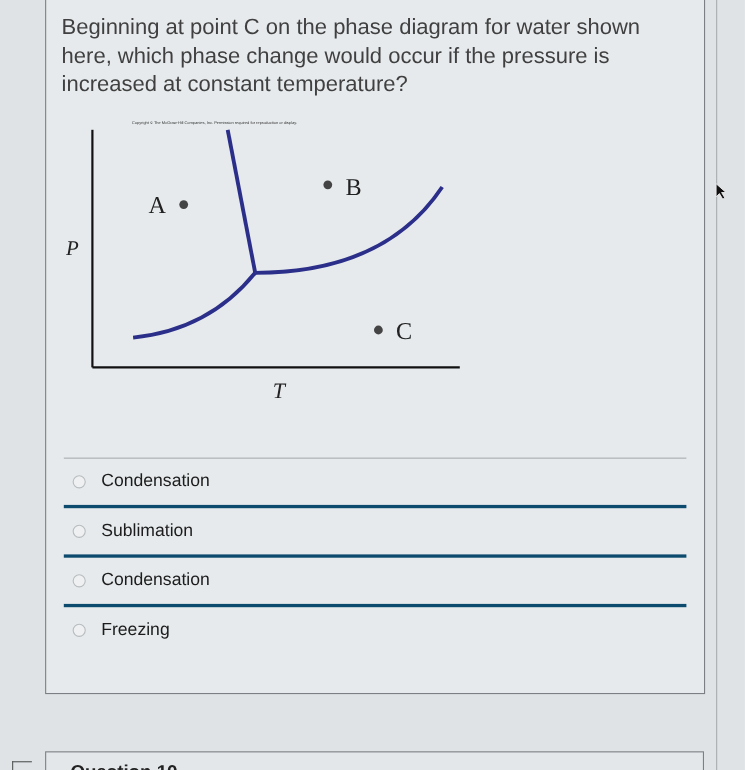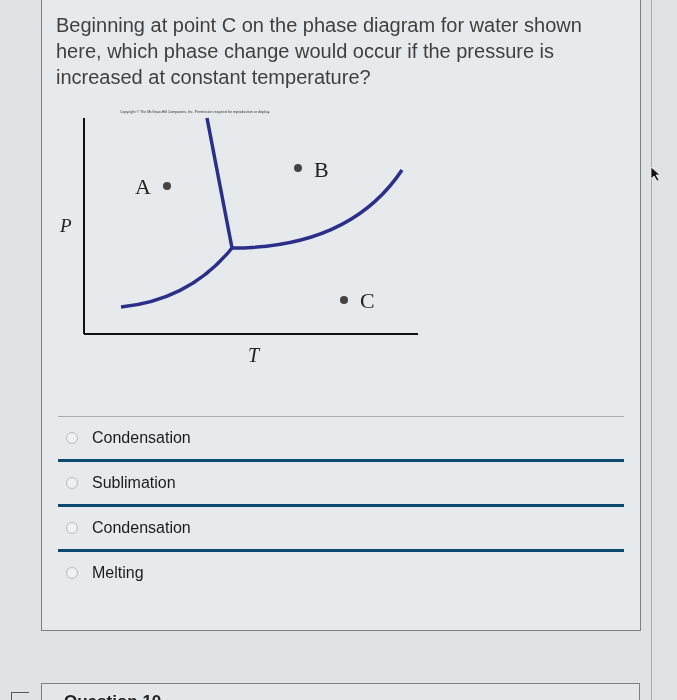--- a/index.html
+++ b/index.html
@@ -79,21 +79,21 @@
   <label class="answer-row">
     <span class="radio"></span>
     <span class="answer-label">Sublimation</span>
   </label>
   <label class="answer-row">
     <span class="radio"></span>
     <span class="answer-label">Condensation</span>
   </label>
   <label class="answer-row">
     <span class="radio"></span>
-    <span class="answer-label">Melting</span>
+    <span class="answer-label">Freezing</span>
   </label>
 </div>
 
 <div class="flag-icon"></div>
 <div class="next-card">
   <span class="next-title">Question 10</span>
 </div>
 
 <svg class="cursor" width="12" height="16" viewBox="0 0 12 16">
   <path d="M1 1 L1 13 L4 10 L7 15 L9 14 L6 9 L10 9 Z" fill="#111" stroke="#eee" stroke-width="0.8"></path>

